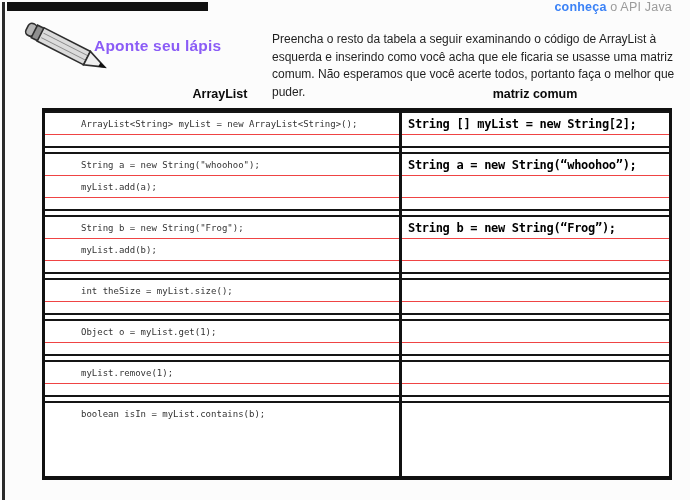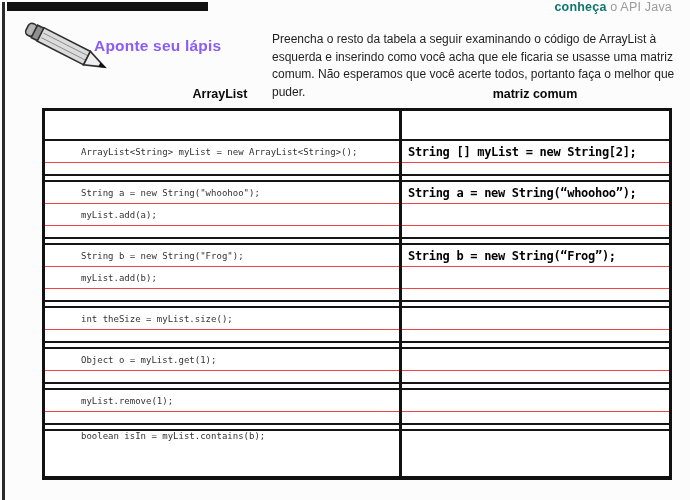--- a/index.html
+++ b/index.html
@@ -21,21 +21,21 @@
   .top-left-bar{
     position:absolute;left:7px;top:2px;width:201px;height:9px;
     background:#111;
   }
 
   
   .chapter-ref{
     position:absolute;top:0px;right:18px;
     font-size:12.5px;letter-spacing:.2px;
   }
-  .chapter-ref .b{font-weight:bold;color:#0f766e;}
+  .chapter-ref .b{font-weight:bold;color:#3b82f6;}
   .chapter-ref .l{color:#9b9b9b;}
 
   
   .pencil-wrap{position:absolute;left:16px;top:16px;width:104px;height:66px;}
   .exercise-title{
     position:absolute;left:94px;top:37px;
     font-size:15.5px;font-weight:bold;color:#8b5cf6;letter-spacing:.2px;
   }
   .exercise-instructions{
     position:absolute;left:272px;top:31px;width:414px;
@@ -62,39 +62,38 @@
     display:flex;flex-direction:column;
   }
   .col-divider{
     position:absolute;left:354px;top:-3px;bottom:-4px;width:3px;
     background:#111;z-index:2;
   }
   .group{
     box-sizing:border-box;
     border-top:2px solid #151515;
     border-bottom:2px solid #151515;
-    margin-top:28px;
   }
   .group:first-child{border-top:none;}
   .group:last-child{border-bottom:none;}
   .group + .group{margin-top:4px;}
   .group.fill{flex:1;display:flex;flex-direction:column;}
   .trow{display:flex;height:21px;}
   .trow.line{border-top:1px solid #ef4444;}
   .trow.blank{height:11px;}
   .trow.fill{flex:1;align-items:flex-start;}
   .cell{box-sizing:border-box;overflow:hidden;white-space:nowrap;}
   .cell.cl{
     flex:0 0 354px;
     padding-left:36px;
     font-family:"DejaVu Sans Mono","Liberation Mono",monospace;
     font-size:9px;color:#333;
     display:flex;align-items:center;
   }
-  .trow.fill .cell.cl{align-items:flex-start;}
+  .trow.fill .cell.cl{align-items:flex-start;padding-top:6px;}
   .cell.cr{
     flex:1;
     padding-left:9px;
     font-family:"DejaVu Sans Mono","Liberation Mono",monospace;
     font-size:12px;font-weight:bold;color:#000;
     display:flex;align-items:center;
     letter-spacing:-0.3px;
   }
 </style>
 </head>

